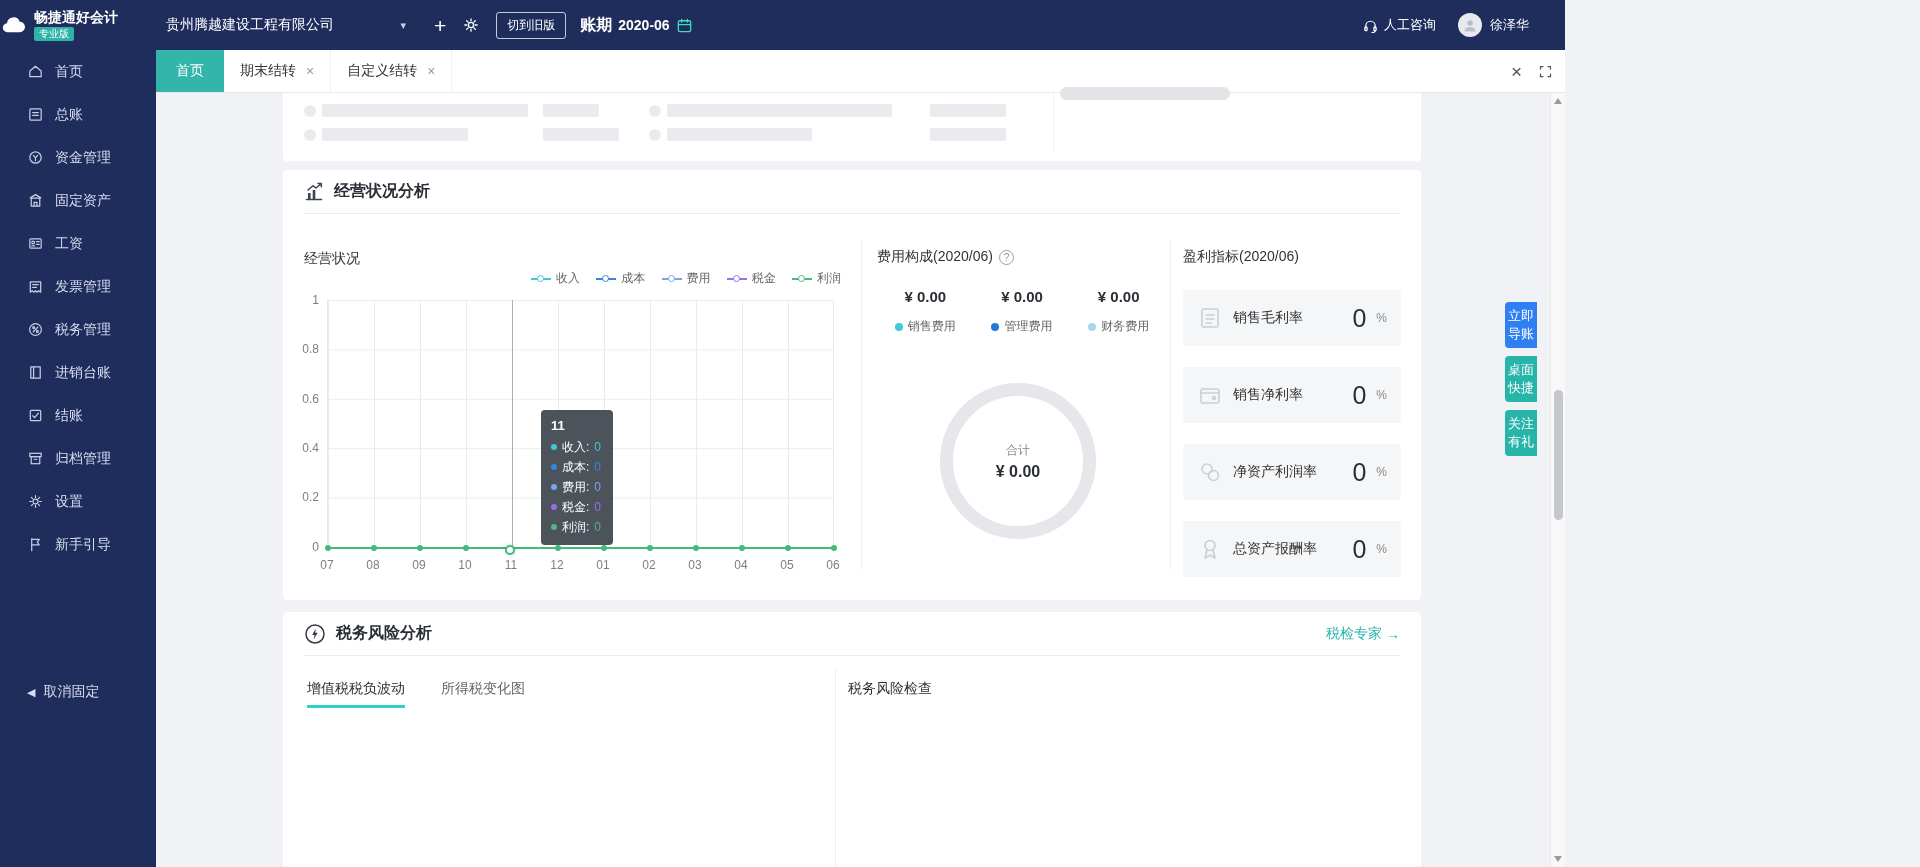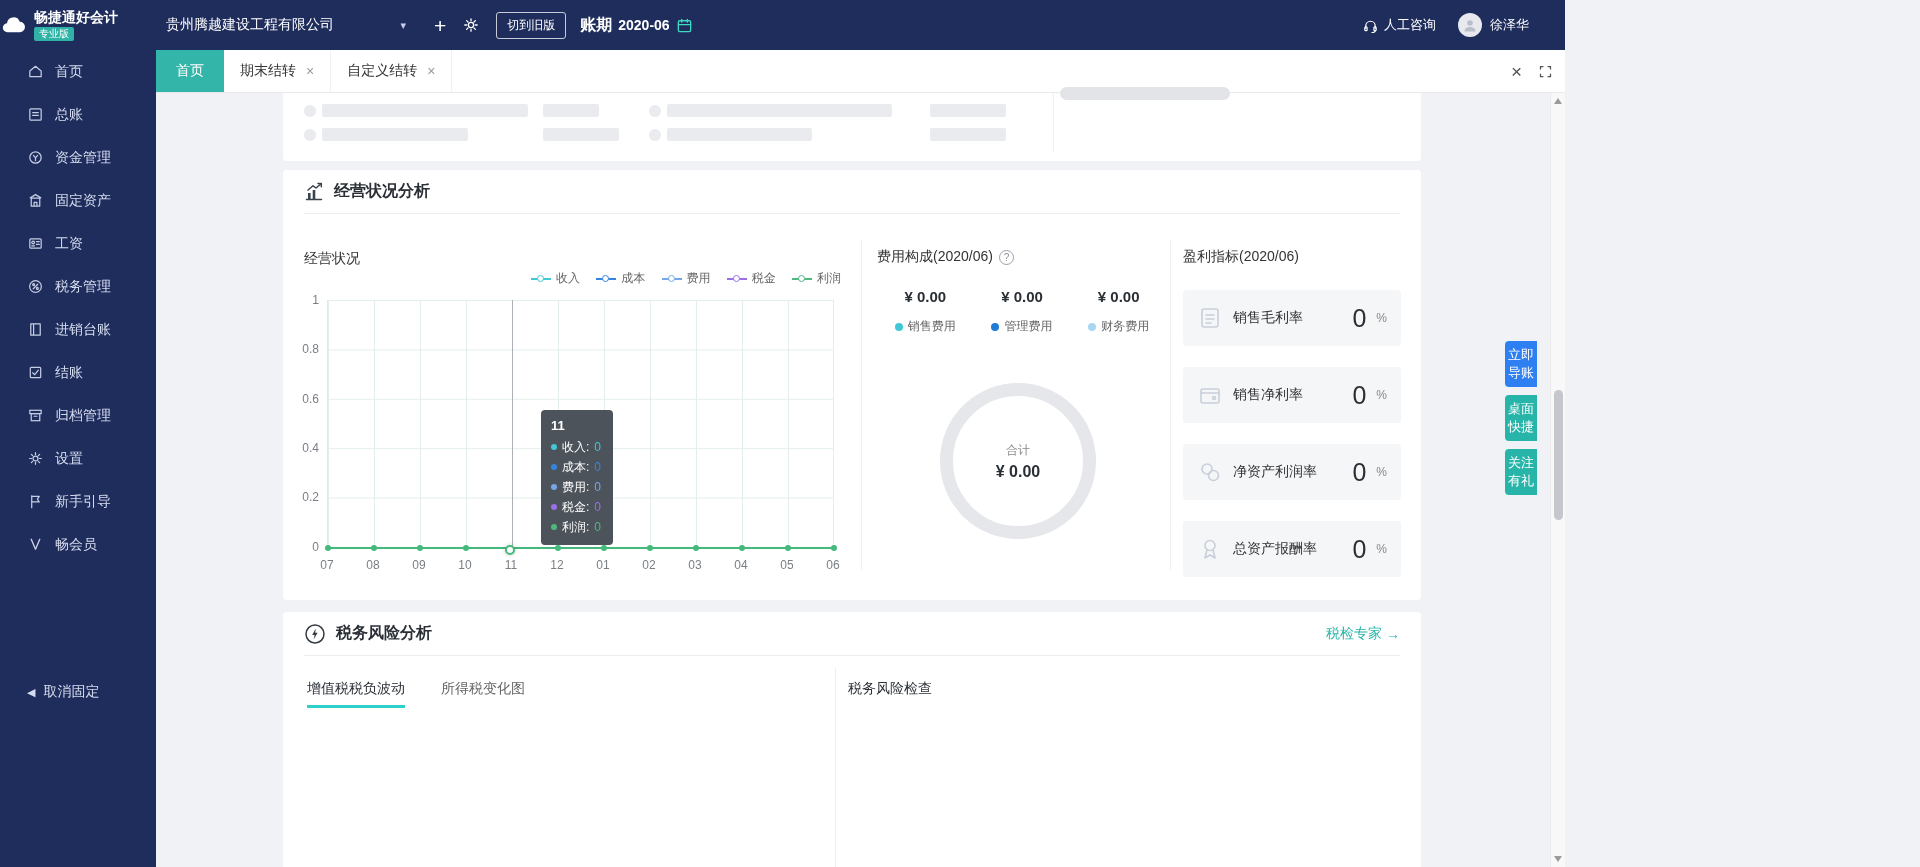--- a/index.html
+++ b/index.html
@@ -121,21 +121,21 @@
     font-size:14px; cursor:pointer; }
   .tax-tabs { position:absolute; left:24px; top:68px; display:flex; gap:36px; }
   .ttab { position:relative; font-size:14px; color:#666; cursor:pointer; white-space:nowrap; }
   .ttab.active { color:#2a2f36; }
   .ttab.active::after { content:''; position:absolute; left:0; right:0; bottom:-10px; height:3px; background:#2ed0c9; }
   .tax-right-title { position:absolute; left:565px; top:68px; font-size:14px; color:#2a2f36; font-weight:500; }
   .tax-vdiv { position:absolute; left:552px; top:56px; bottom:0; width:1px; background:#efefef; }
   
   .float-btn { position:absolute; left:1505px; width:32px; padding:5px 3px; color:#fff;
     font-size:13px; line-height:18px; text-align:center; word-break:break-all;
-    border-radius:4px 0 0 4px; cursor:pointer;margin-top:39px; }
+    border-radius:4px 0 0 4px; cursor:pointer; }
   .fb-blue { background:#2e7ff2; } .fb-teal { background:#27b5a9; }
   
   .scrollbar { position:absolute; left:1550px; top:93px; width:15px; height:774px;
     background:#f8f8f8; border-left:1px solid #ebebeb; }
   .sb-up { position:absolute; top:5px; left:3px; width:0; height:0;
     border-left:4px solid transparent; border-right:4px solid transparent; border-bottom:6px solid #9a9a9a; cursor:pointer; }
   .sb-down { position:absolute; bottom:5px; left:3px; width:0; height:0;
     border-left:4px solid transparent; border-right:4px solid transparent; border-top:6px solid #9a9a9a; cursor:pointer; }
   .sb-thumb { position:absolute; left:3px; top:297px; width:9px; height:130px; border-radius:5px;
     background:#c4c7cb; cursor:pointer; }
@@ -245,20 +245,29 @@
             <svg width="17" height="17" viewBox="0 0 18 18" fill="none" stroke="#c6cde4" stroke-width="1.3" stroke-linecap="round">
               <rect x="3" y="4" width="12" height="10" rx="1"></rect>
               <circle cx="6.5" cy="8" r="1.4"></circle>
               <path d="M10 7H13M10 10H13M5 11.5H8"></path>
             </svg>
           </span>
         <span>工资</span>
       </li>
       <li class="side-item">
         <span>
+            <svg width="17" height="17" viewBox="0 0 18 18" fill="none" stroke="#c6cde4" stroke-width="1.3" stroke-linecap="round" stroke-linejoin="round">
+              <path d="M3.5 4H14.5V15L12.5 13.5L10.7 15L9 13.5L7.3 15L5.5 13.5L3.5 15Z"></path>
+              <path d="M6 7H12M6 10H10"></path>
+            </svg>
+          </span>
+        <span>发票管理</span>
+      </li>
+      <li class="side-item">
+        <span>
             <svg width="17" height="17" viewBox="0 0 18 18" fill="none" stroke="#c6cde4" stroke-width="1.3" stroke-linecap="round">
               <circle cx="9" cy="9" r="6.2"></circle>
               <path d="M6.6 11.4L11.4 6.6"></path>
               <circle cx="7" cy="7" r="1"></circle>
               <circle cx="11" cy="11" r="1"></circle>
             </svg>
           </span>
         <span>税务管理</span>
       </li>
       <li class="side-item">
@@ -299,28 +308,20 @@
         <span>设置</span>
       </li>
       <li class="side-item">
         <span>
             <svg width="17" height="17" viewBox="0 0 18 18" fill="none" stroke="#c6cde4" stroke-width="1.3" stroke-linecap="round" stroke-linejoin="round">
               <path d="M5 3V15.5"></path>
               <path d="M5 3.5H13L11 6.5L13 9.5H5"></path>
             </svg>
           </span>
         <span>新手引导</span>
-      </li>
-      <li class="side-item">
-        <span>
-            <svg width="17" height="17" viewBox="0 0 18 18" fill="none" stroke="#c6cde4" stroke-width="1.5" stroke-linecap="round" stroke-linejoin="round">
-              <path d="M4.5 3.5L9 14L13.5 3.5"></path>
-            </svg>
-          </span>
-        <span>畅会员</span>
       </li>
     </ul>
     <div class="unpin">
       <span class="unpin-ic">◀</span>
       <span>取消固定</span>
     </div>
   </div>
 
   <div class="tabbar">
     <div class="tab active">

